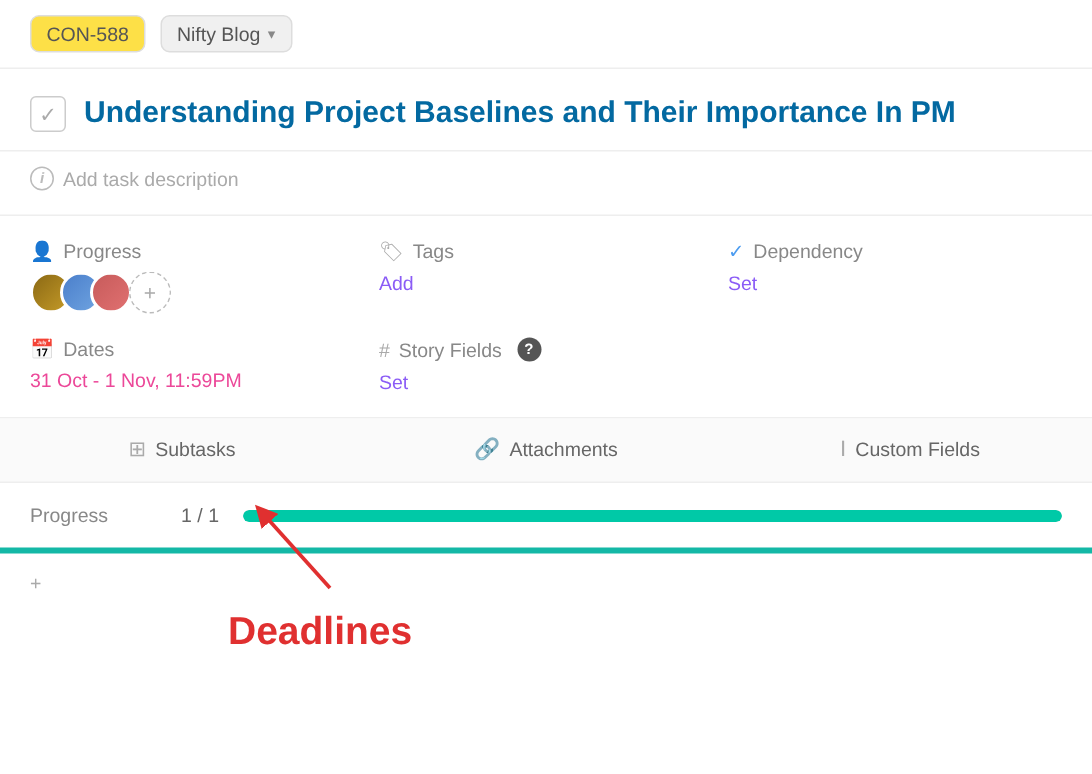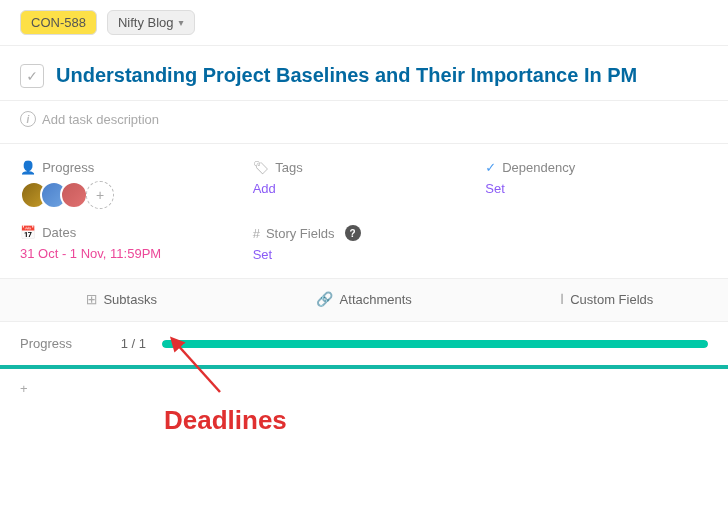--- a/index.html
+++ b/index.html
@@ -250,21 +250,21 @@
       font-weight: 500;
       width: 80px;
       flex-shrink: 0;
     }
 
     .deadlines-label {
       font-size: 26px;
       font-weight: 700;
       color: #e03030;
       position: absolute;
-      left: 164px;
+      left: 152px;
       top: 405px;
     }
 
     .progress-fraction {
       font-size: 13px;
       color: #666;
       width: 30px;
       text-align: right;
       flex-shrink: 0;
     }

